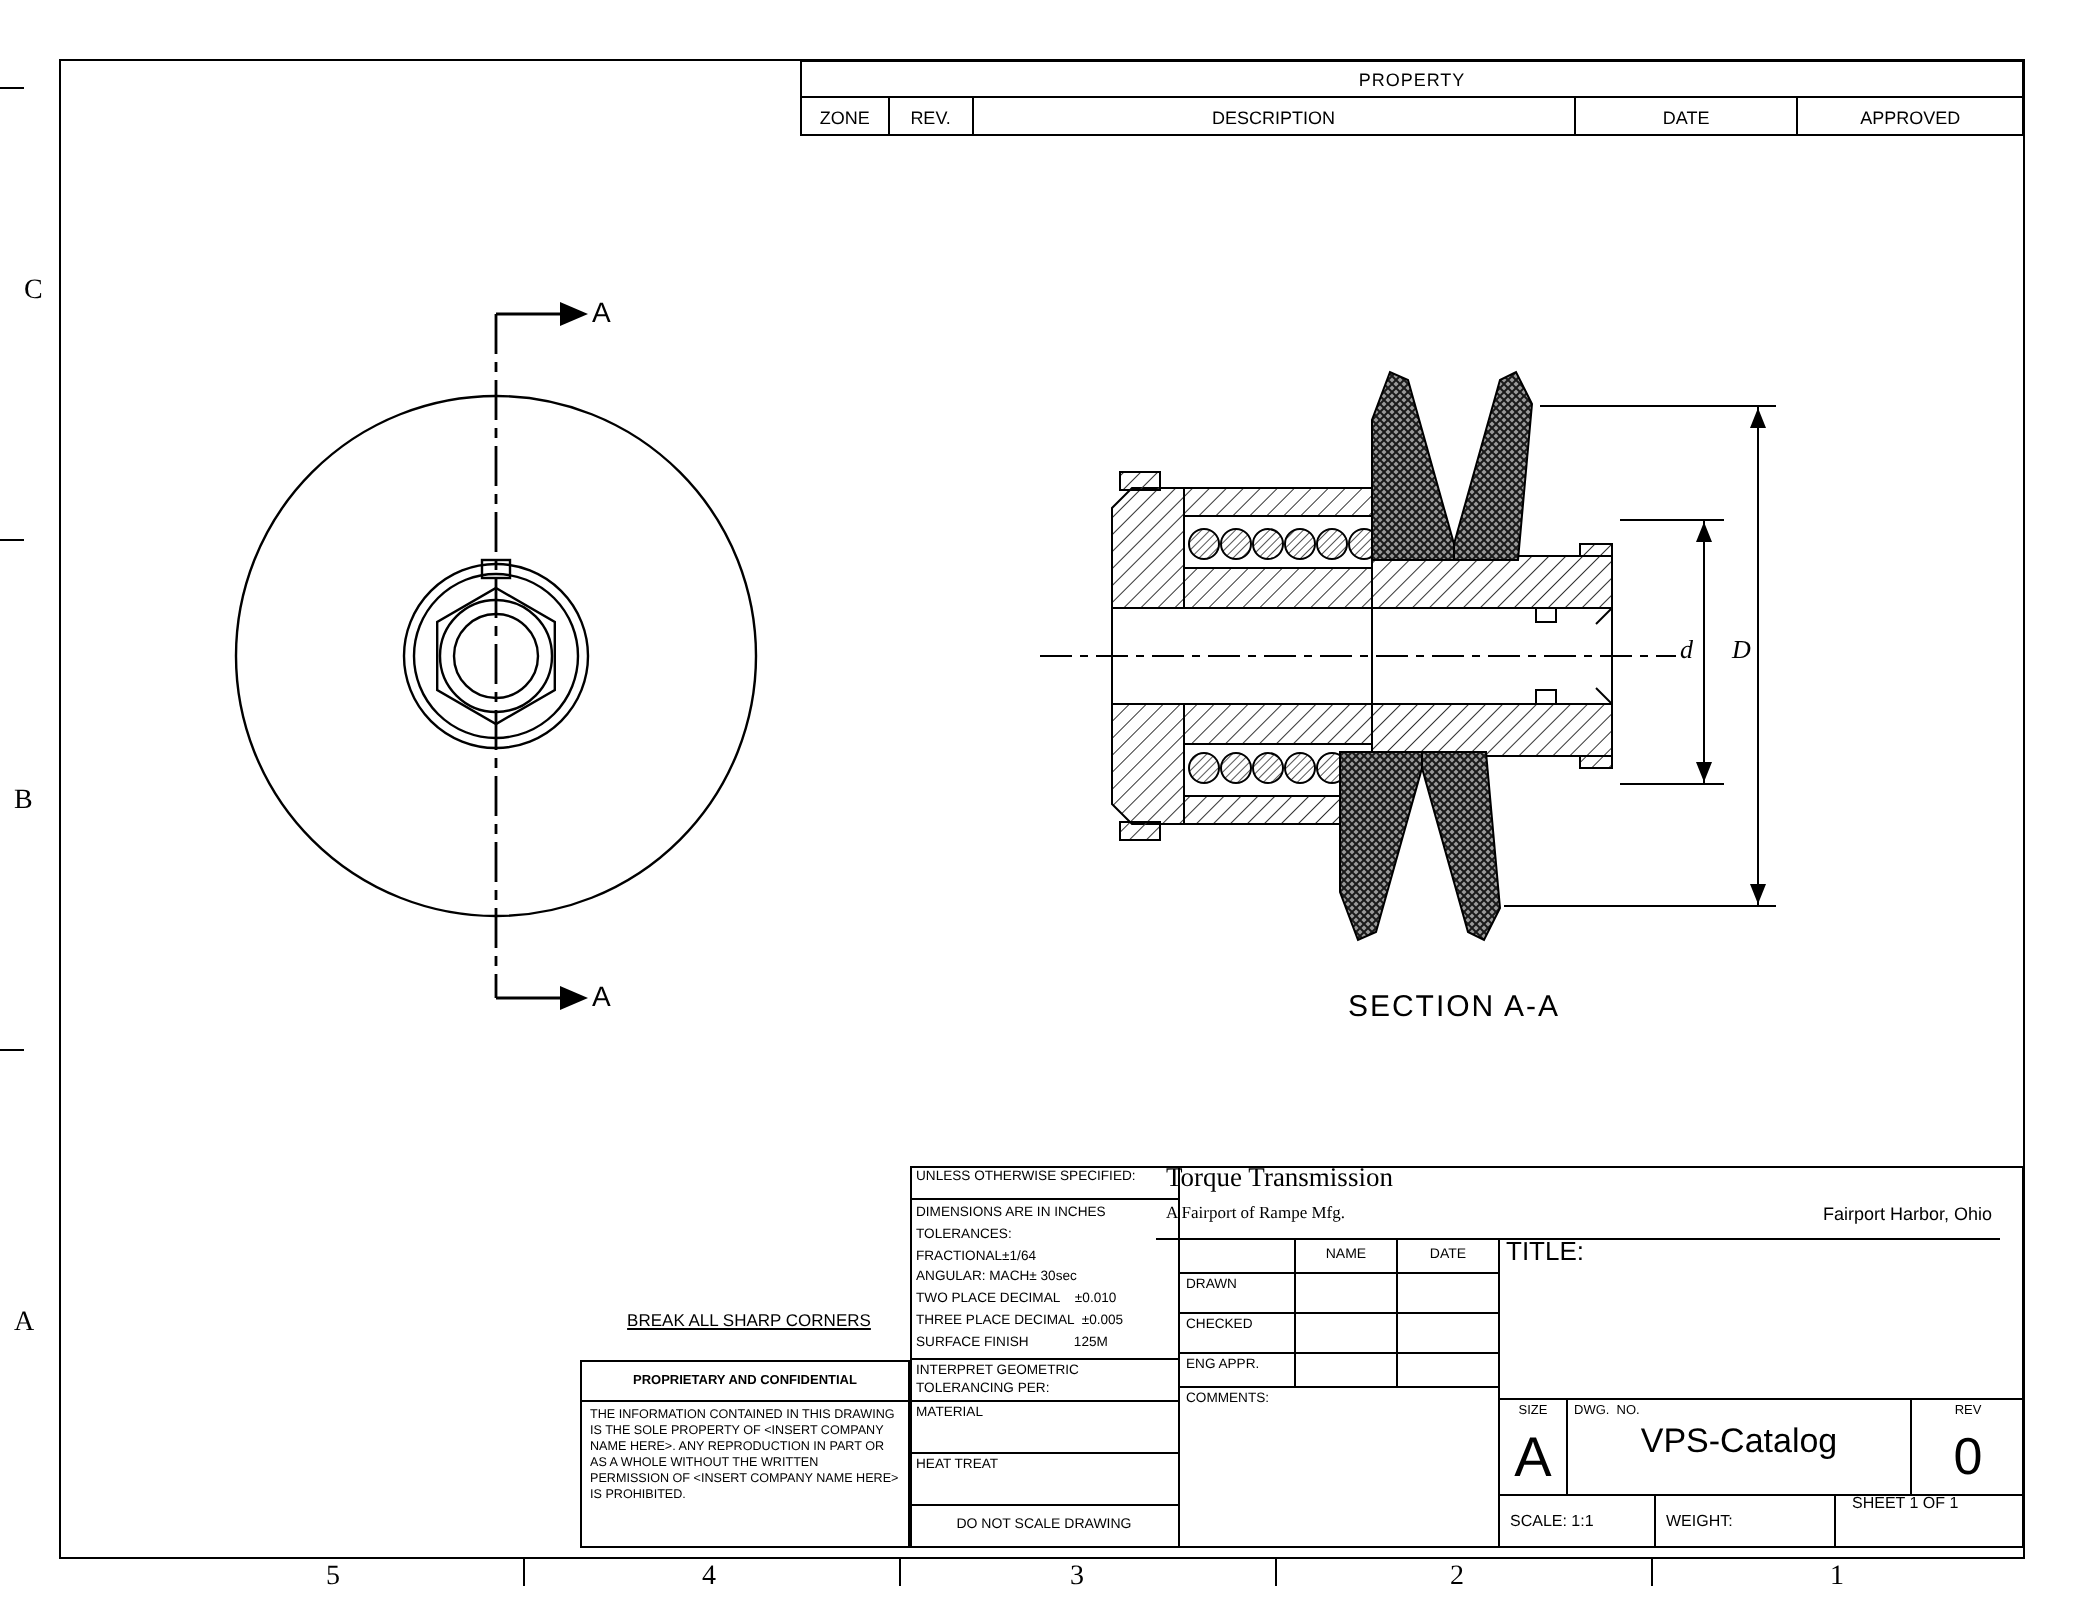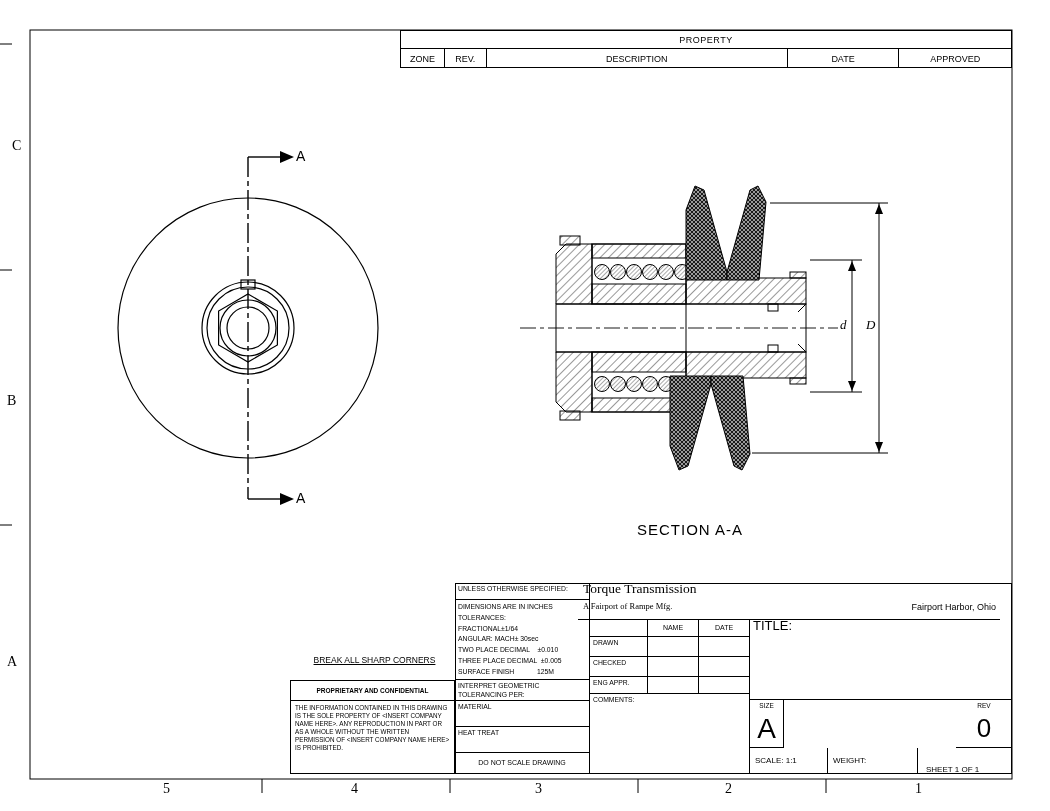--- a/index.html
+++ b/index.html
@@ -147,21 +147,21 @@
   <div class="zone-letter" style="left:7px;  top:393px;">B</div>
   <div class="zone-letter" style="left:7px;  top:654px;">A</div>
   <div class="zone-number" style="left:163px; top:781px;">5</div>
   <div class="zone-number" style="left:351px; top:781px;">4</div>
   <div class="zone-number" style="left:535px; top:781px;">3</div>
   <div class="zone-number" style="left:725px; top:781px;">2</div>
   <div class="zone-number" style="left:915px; top:781px;">1</div>
 
   <div class="lbl" style="left:296px; top:148px; font-size:14px;">A</div>
   <div class="lbl" style="left:296px; top:490px; font-size:14px;">A</div>
-  <div class="lbl" style="left:600px; top:521px; width:180px; text-align:center; font-size:15px; letter-spacing:1px;">SECTION A-A</div>
+  <div class="lbl" style="left:600px; top:495px; width:180px; text-align:right; font-size:15px; letter-spacing:1px;">SECTION A-A</div>
   <div class="dim-label" style="left:840px; top:317px;">d</div>
   <div class="dim-label" style="left:866px; top:317px;">D</div>
 
   <div class="rev-table">
     <div class="rev-title">PROPERTY</div>
     <div class="rev-cols">
       <div class="rev-cell" style="width:44px;">ZONE</div>
       <div class="rev-cell" style="width:42px;">REV.</div>
       <div class="rev-cell" style="width:302px;">DESCRIPTION</div>
       <div class="rev-cell" style="width:112px;">DATE</div>
@@ -242,28 +242,32 @@
   </div>
 
   <div class="tb" style="left:750px; top:620px; width:262px; height:80px; border-bottom:1px solid #000; font-size:13px;">
     <div class="pad">TITLE:</div>
   </div>
 
   <div class="tb" style="left:750px; top:700px; width:34px; height:48px; border-right:1px solid #000; border-bottom:1px solid #000;">
     <div style="text-align:center; font-size:6.5px; padding-top:2px;">SIZE</div>
     <div class="big-letter" style="font-size:28px; height:38px;">A</div>
   </div>
+  <div class="tb" style="left:784px; top:700px; width:172px; height:48px; border-right:1px solid #000; border-bottom:1px solid #000;">
+    <div class="pad pre" style="font-size:6.5px;">DWG.  NO.</div>
+    <div style="text-align:center; font-size:17px; margin-top:4px;">VPS-Catalog</div>
+  </div>
   <div class="tb" style="left:956px; top:700px; width:56px; height:48px; border-bottom:1px solid #000;">
     <div style="text-align:center; font-size:6.5px; padding-top:2px;">REV</div>
     <div class="big-letter" style="font-size:26px; height:36px;">0</div>
   </div>
 
   <div class="tb" style="left:750px; top:748px; width:78px; height:26px; border-right:1px solid #000; display:flex; align-items:center; font-size:8px; padding-left:5px;text-align:center;">
     <span>SCALE: 1:1</span>
   </div>
   <div class="tb" style="left:828px; top:748px; width:90px; height:26px; border-right:1px solid #000; display:flex; align-items:center; font-size:8px; padding-left:5px;">
     <span>WEIGHT:</span>
   </div>
-  <div class="tb" style="left:918px; top:748px; width:94px; height:26px; display:flex; align-items:flex-end; font-size:8px; padding-left:8px;">
+  <div class="tb" style="left:918px; top:748px; width:94px; height:26px; display:flex; align-items:flex-start; font-size:8px; padding-left:8px;">
     <span>SHEET 1 OF 1</span>
   </div>
 
 </div>
 
 </body></html>

